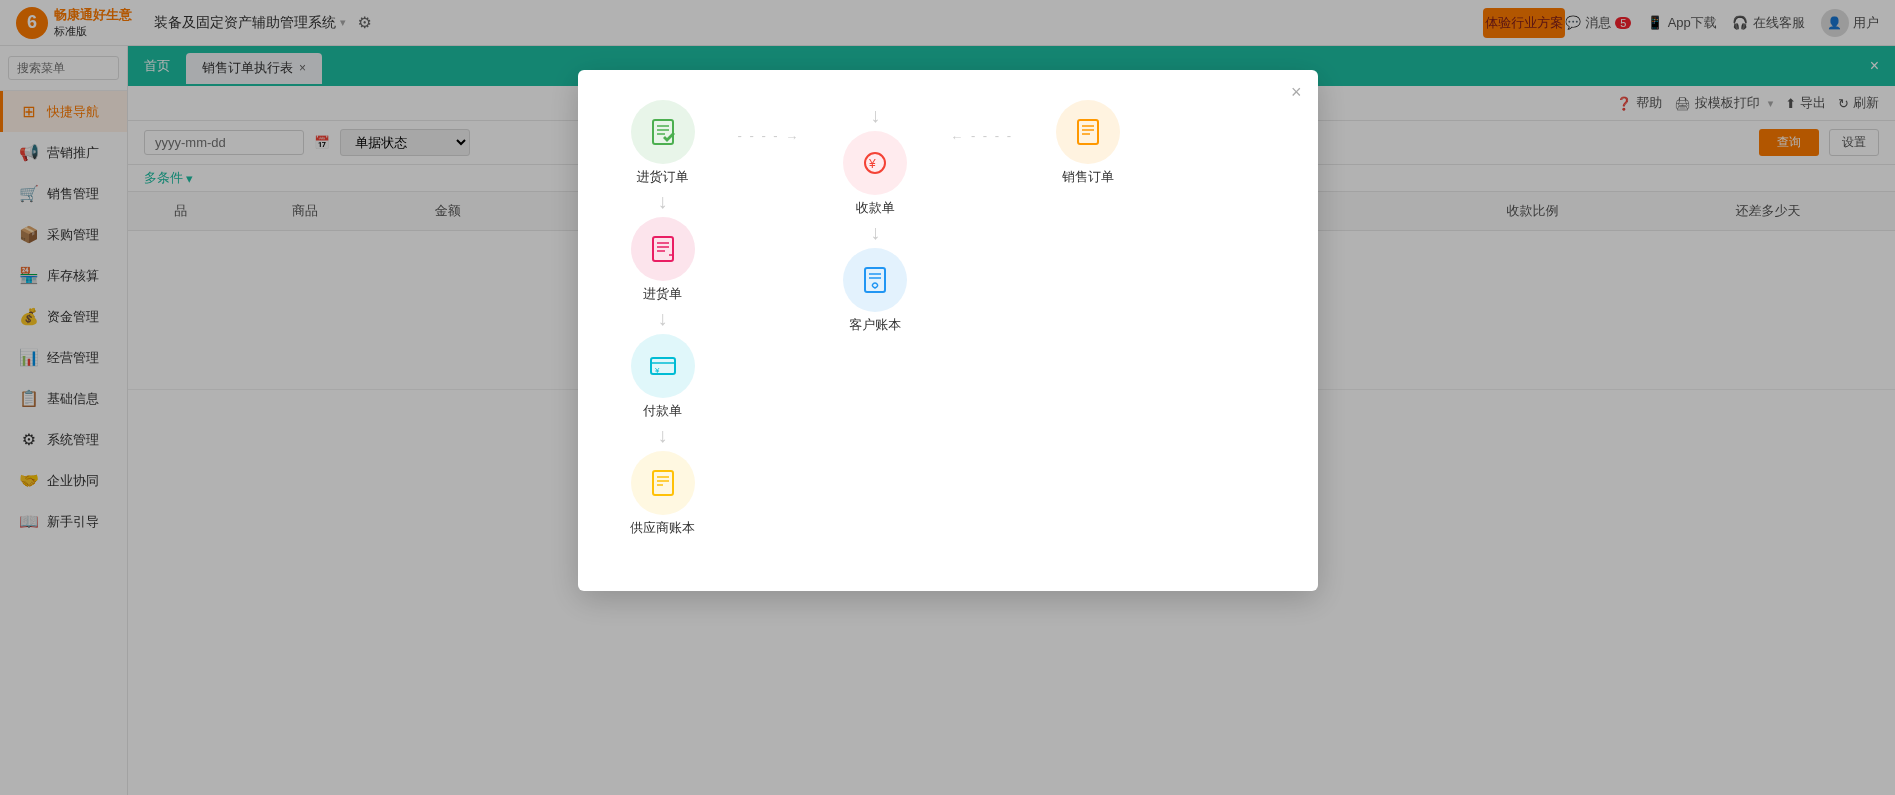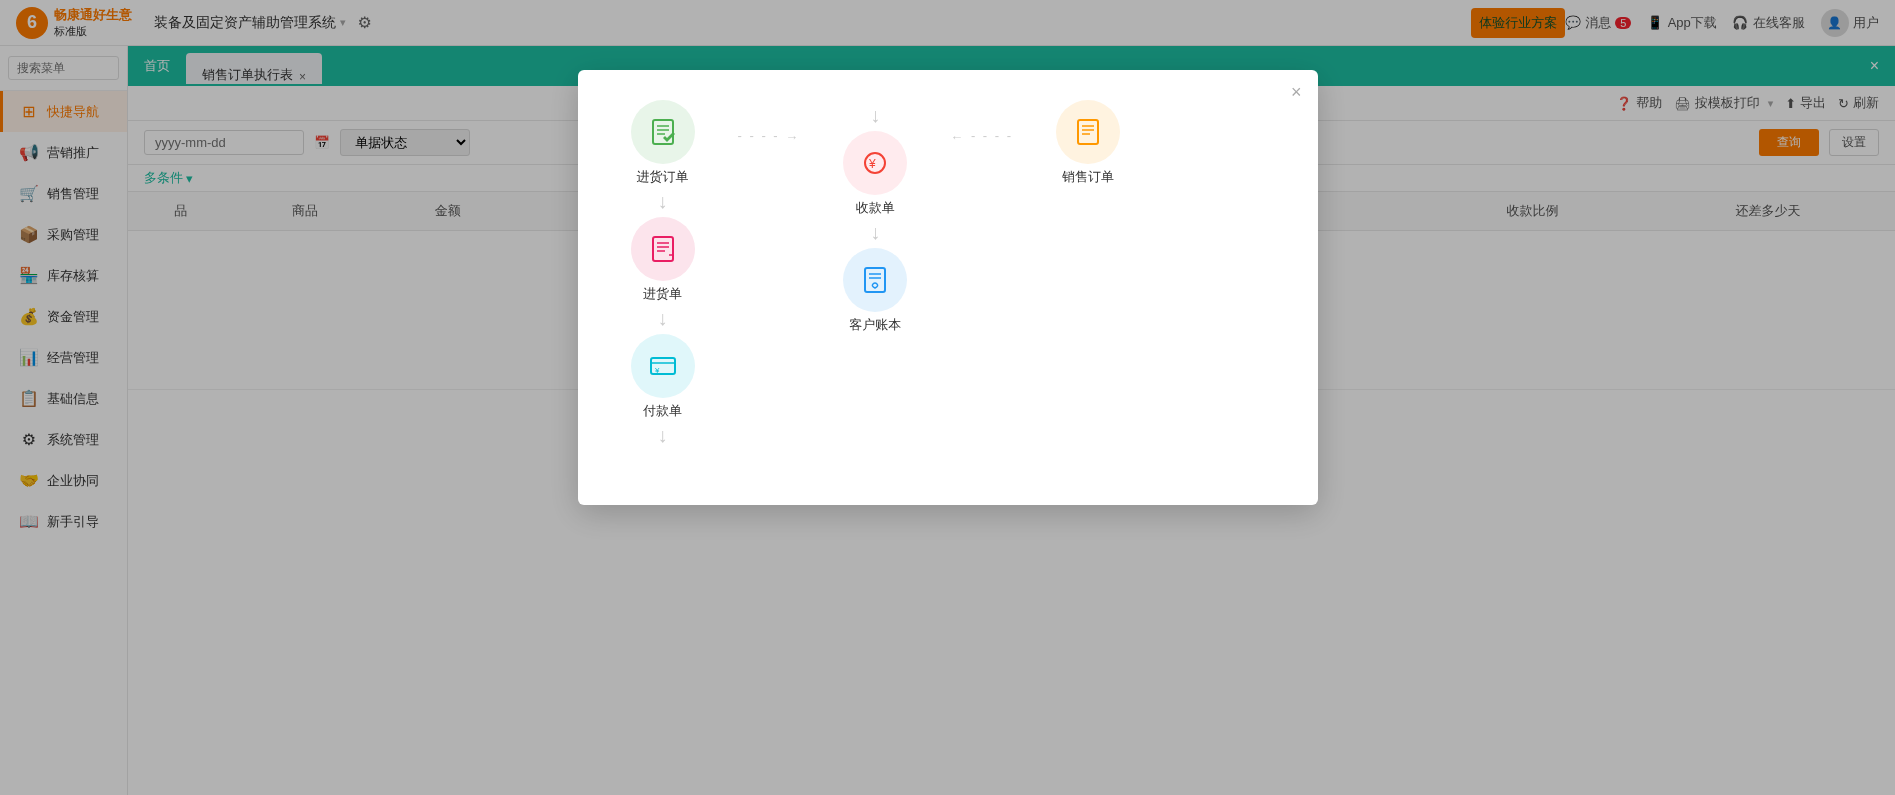--- a/index.html
+++ b/index.html
@@ -14,29 +14,29 @@
 
     
     .logo-area { display: flex; align-items: center; width: 128px; }
     .logo-icon { width: 32px; height: 32px; background: #ff7b00; border-radius: 50%; display: flex; align-items: center; justify-content: center; color: white; font-size: 18px; font-weight: bold; margin-right: 6px; }
     .logo-text { font-size: 11px; color: #333; line-height: 1.3; }
     .logo-text .main { font-size: 13px; font-weight: bold; color: #ff7b00; }
     .top-bar-mid { display: flex; align-items: center; flex: 1; padding-left: 10px; }
     .system-title { font-size: 14px; color: #333; }
     .top-bar-right { display: flex; align-items: center; gap: 16px; margin-left: auto; }
     .top-btn { display: flex; align-items: center; gap: 4px; cursor: pointer; color: #555; font-size: 13px; }
-    .experience-btn { background: #ff7b00; color: #14532d; border: none; border-radius: 4px; padding: 6px 8px; cursor: pointer; font-size: 13px; }
+    .experience-btn { background: #ff7b00; color: #7f1d1d; border: none; border-radius: 4px; padding: 6px 2px; cursor: pointer; font-size: 13px; }
     .badge { background: #f5222d; color: white; border-radius: 10px; padding: 0 5px; font-size: 11px; min-width: 16px; text-align: center; }
     .settings-icon { color: #666; cursor: pointer; font-size: 16px; }
     .avatar { width: 28px; height: 28px; background: #ddd; border-radius: 50%; display: flex; align-items: center; justify-content: center; color: #888; font-size: 12px; }
 
     
     .tabs-bar { height: 40px; background: #1dbfa3; display: flex; align-items: center; padding: 0 0; flex-shrink: 0; }
     .tab-item { height: 31px; display: flex; align-items: center; padding: 0 16px; cursor: pointer; font-size: 13px; color: rgba(255,255,255,0.85); position: relative; }
-    .tab-item.active { background: #f0f2f5; color: #333; border-radius: 4px 4px 0 0; margin-top: 4px; align-items: flex-end; }
+    .tab-item.active { background: #f0f2f5; color: #333; border-radius: 4px 4px 0 0; margin-top: 4px; }
     .tab-close { margin-left: 6px; font-size: 12px; color: #666; }
     .tab-home { color: white; }
 
     
     .sidebar-search { padding: 10px 8px; border-bottom: 1px solid #f0f0f0; }
     .sidebar-search input { width: 100%; border: 1px solid #e0e0e0; border-radius: 3px; padding: 4px 8px; font-size: 12px; outline: none; }
     .sidebar-nav { flex: 1; overflow-y: auto; }
     .nav-item { display: flex; align-items: center; gap: 8px; padding: 11px 16px; cursor: pointer; color: #333; font-size: 13px; border-left: 3px solid transparent; }
     .nav-item.active { background: #fff3e8; border-left-color: #ff7b00; color: #ff7b00; }
     .nav-icon { font-size: 16px; width: 20px; text-align: center; }
@@ -303,20 +303,31 @@
                 <rect x="4" y="8" width="24" height="16" rx="2" fill="none" stroke="#00bcd4" stroke-width="2"></rect>
                 <line x1="4" y1="13" x2="28" y2="13" stroke="#00bcd4" stroke-width="1.5"></line>
                 <text x="8" y="23" font-size="8" fill="#00bcd4">¥</text>
               </svg>
           </div>
           <span class="flow-label">付款单</span>
         </div>
 
         <div style="color:#ccc;font-size:20px;margin:4px 0;">↓</div>
 
+        <div class="flow-node">
+          <div class="flow-circle node-amber">
+            <svg width="32" height="32" viewBox="0 0 32 32">
+                <rect x="6" y="4" width="20" height="24" rx="2" fill="none" stroke="#ffc107" stroke-width="2"></rect>
+                <line x1="10" y1="10" x2="22" y2="10" stroke="#ffc107" stroke-width="1.5"></line>
+                <line x1="10" y1="14" x2="22" y2="14" stroke="#ffc107" stroke-width="1.5"></line>
+                <line x1="10" y1="18" x2="16" y2="18" stroke="#ffc107" stroke-width="1.5"></line>
+              </svg>
+          </div>
+          <span class="flow-label">供应商账本</span>
+        </div>
       </div>
 
       <div style="display:flex; flex-direction:column; align-items:center; justify-content:flex-start; padding-top:28px;">
         <div style="color:#ccc; letter-spacing:2px; font-size:13px; display:flex; align-items:center;">
           <span>- - - - →</span>
         </div>
       </div>
 
       <div style="display:flex; flex-direction:column; align-items:center;">
 

